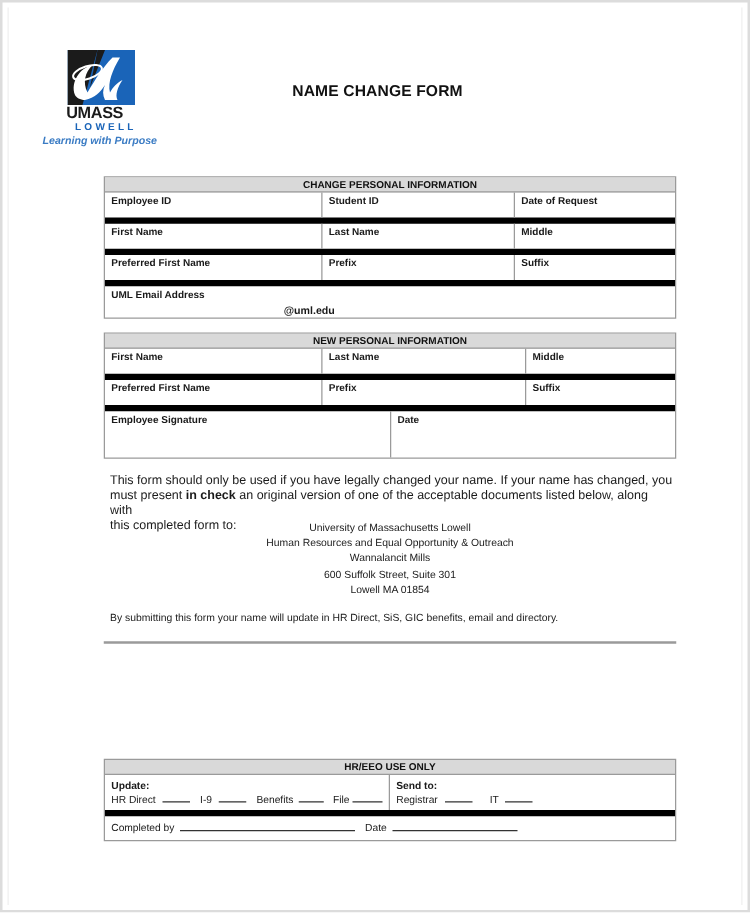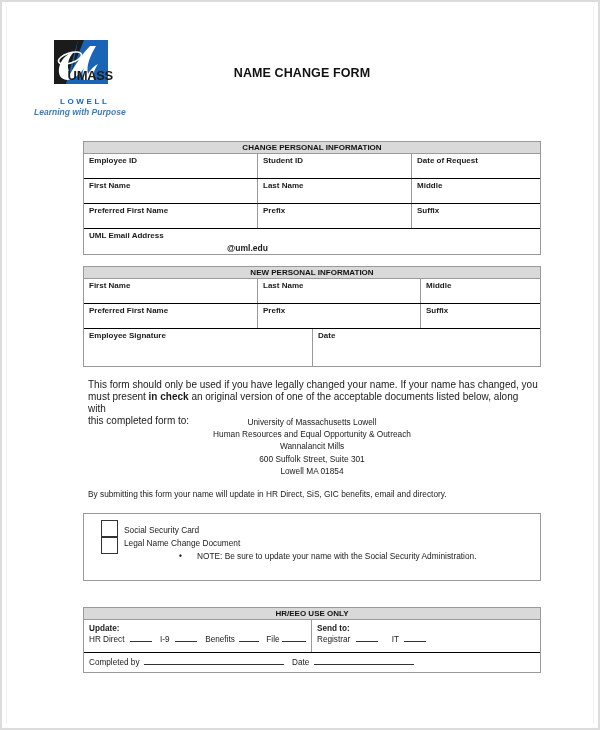--- a/index.html
+++ b/index.html
@@ -9,29 +9,29 @@
       position: absolute; left: 0; top: 0; width: 600px; height: 730px;
       border: 2px solid #dcdcdc; border-top-width: 2px; background: #fff;
     }
     .page-inner {
       position: absolute; left: 4px; top: 4px; right: 4px; bottom: 4px;
       border-left: 1px solid #f0f0f0; border-right: 1px solid #f0f0f0;
     }
     
     .logo { position: absolute; left: 30px; top: 38px; width: 100px; height: 80px; }
     .logo-mark { position: absolute; left: 22px; top: 0; width: 54px; height: 44px; }
-    .logo-umass { position: absolute; left: 21px; top: 29px; width: 60px; font-size: 13px; font-weight: bold; color: #1b1b1b; letter-spacing: -0.3px; text-align: right; line-height: 14px; }
+    .logo-umass { position: absolute; left: 21px; top: 43px; width: 60px; font-size: 13px; font-weight: bold; color: #1b1b1b; letter-spacing: -0.3px; text-align: left; line-height: 14px; }
     .logo-lowell { position: absolute; left: 28px; top: 57px; width: 60px; font-size: 8px; font-weight: bold; color: #1a64b8; letter-spacing: 2.6px; text-align: left; line-height: 9px; }
     .logo-tagline { position: absolute; left: 2px; top: 67px; width: 100px; font-size: 8.5px; font-style: italic; font-weight: bold; color: #3b7cc4; line-height: 11px; white-space: nowrap; }
     .title { position: absolute; left: 0; width: 600px; top: 64px; text-align: center; font-size: 12.5px; font-weight: bold; color: #111; letter-spacing: 0.1px; }
 
     
     .tbl { position: absolute; left: 81px; width: 458px; border: 1px solid #9a9a9a; }
     .tbl-head { height: 12px; background: #d9d9d9; border-bottom: 1px solid #9a9a9a; font-size: 8px; font-weight: bold; text-align: center; line-height: 12px; color: #111; }
-    .row { position: relative; border-bottom: 1px solid #000000; }
+    .row { position: relative; border-bottom: 5px solid #000000; }
     .row:last-child { border-bottom: none; }
     .cell { position: absolute; top: 0; bottom: 0; border-left: 1px solid #9a9a9a; font-size: 8px; font-weight: bold; padding: 2px 0 0 5px; color: #1a1a1a; }
     .cell.first { border-left: none; }
     .email-suffix { position: absolute; left: 143px; top: 14px; font-size: 8.5px; font-weight: bold; }
 
     
     .para { position: absolute; left: 86px; width: 450px; font-size: 10px; line-height: 12px; color: #1a1a1a; }
     .para b { font-weight: bold; }
     .address { position: absolute; left: 0; width: 620px; top: 414px; text-align: center; font-size: 8.3px; line-height: 12.2px; color: #1a1a1a; }
     .submit-note { position: absolute; left: 86px; top: 487px; font-size: 8.3px; color: #1a1a1a; white-space: nowrap; }
@@ -122,27 +122,20 @@
     <div>University of Massachusetts Lowell</div>
     <div>Human Resources and Equal Opportunity &amp; Outreach</div>
     <div>Wannalancit Mills</div>
     <div>600 Suffolk Street, Suite 301</div>
     <div>Lowell MA 01854</div>
   </div>
 
   <div class="submit-note">By submitting this form your name will update in HR Direct, SiS, GIC benefits, email and directory.</div>
 
   <div class="tbl" style="top:511px;">
-    <div class="docs-body">
-      <div class="chk" style="top:6px;"></div>
-      <div class="doc-label" style="top:11px;">Social Security Card</div>
-      <div class="chk" style="top:23px;"></div>
-      <div class="doc-label" style="top:24px;">Legal Name Change Document</div>
-      <div class="doc-note"><span class="bullet">•</span><span>NOTE: Be sure to update your name with the Social Security Administration.</span></div>
-    </div>
   </div>
 
   <div class="tbl" style="top:605px;">
     <div class="tbl-head">HR/EEO USE ONLY</div>
     <div class="row" style="height:33px;">
       <div class="hr-cell" style="left:0;width:227px;">
         <span class="lbl">Update:</span>
         <span>HR Direct</span>
         <span class="blank" style="width:22px;margin:0 6px 0 3px;"></span>
         <span>I-9</span>

